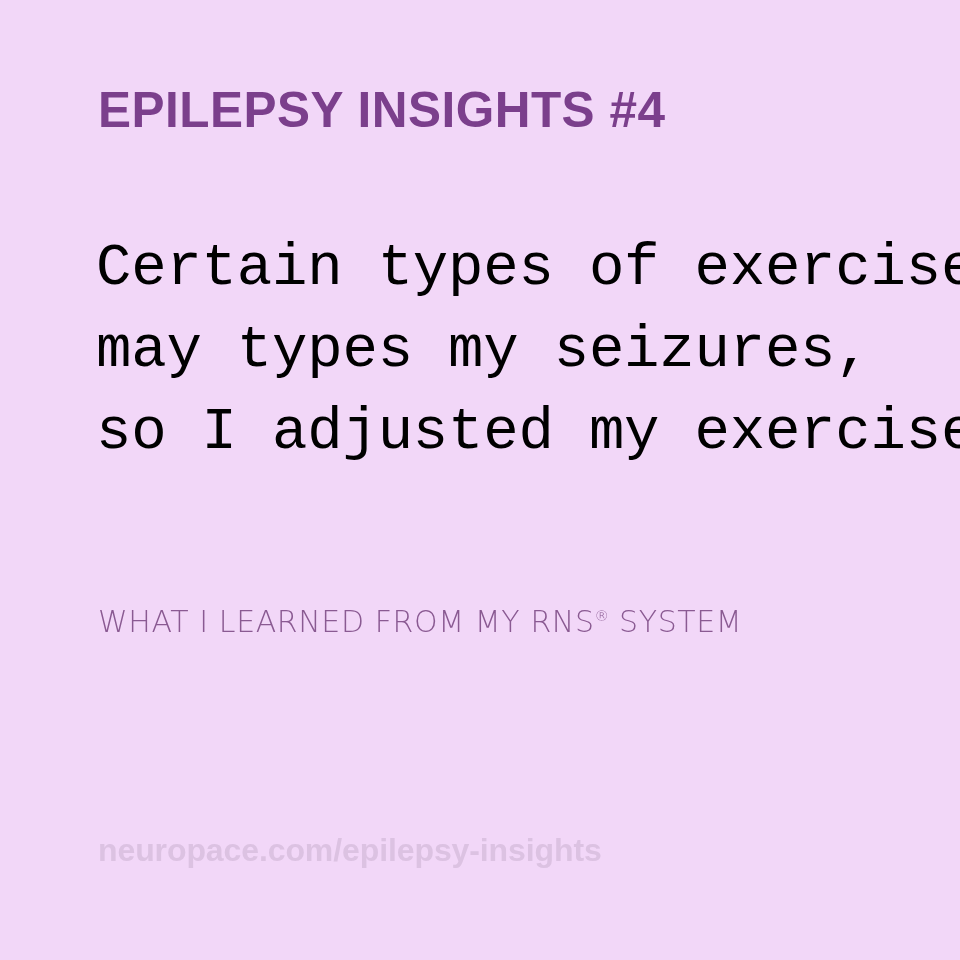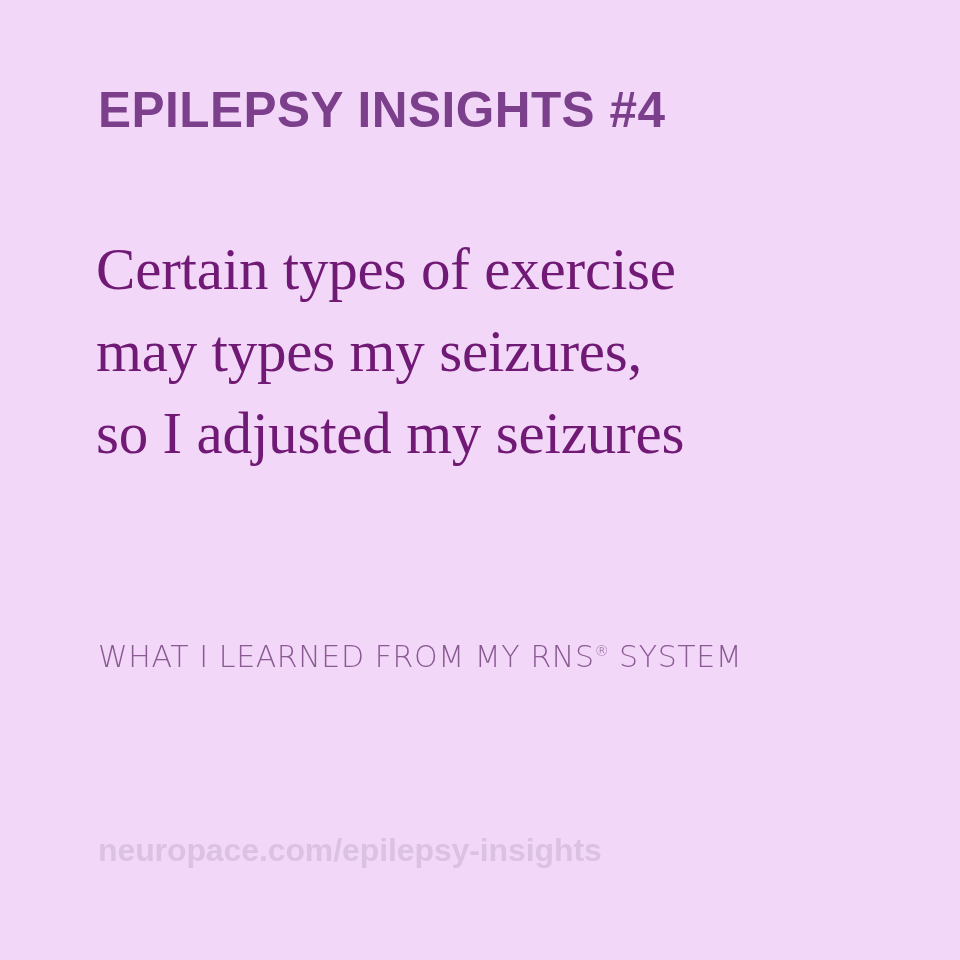--- a/index.html
+++ b/index.html
@@ -38,38 +38,38 @@
     transform: scaleX(0.99);
     transform-origin: left top;
   }
 
   
   .quote {
     position: absolute;
     left: 96px;
     top: 228px;
     width: 790px;
-    font-family: Liberation Serif, serif;
+    font-family: Liberation Mono, monospace;
     font-weight: 300;
     font-size: 59px;
     line-height: 82px;
     letter-spacing: -0.2px;
-    color: #701a75;
+    color: #000000;
   }
 
   .quote .qline {
     display: block;
     white-space: nowrap;
   }
 
   
   .subtitle {
     position: absolute;
     left: 98px;
-    top: 640px;
+    top: 605px;
     font-family: "DejaVu Sans", sans-serif;
     font-weight: 300;
     font-size: 30px;
     line-height: 34px;
     letter-spacing: 0.6px;
     color: #8a5a92;
     white-space: nowrap;
   }
 
   .subtitle .reg {
@@ -96,21 +96,21 @@
 </head>
 <body>
 
 <div class="card">
 
   <div class="eyebrow">EPILEPSY INSIGHTS #4</div>
 
   <div class="quote">
     <span class="qline">Certain types of exercise</span>
     <span class="qline">may types my seizures,</span>
-    <span class="qline">so I adjusted my seizures</span>
+    <span class="qline">so I adjusted my exercise</span>
   </div>
 
   <div class="subtitle">
     <span>WHAT I LEARNED FROM MY RNS</span><span class="reg">®</span><span> SYSTEM</span>
   </div>
 
   <div class="url">neuropace.com/epilepsy-insights</div>
 
 </div>
 

